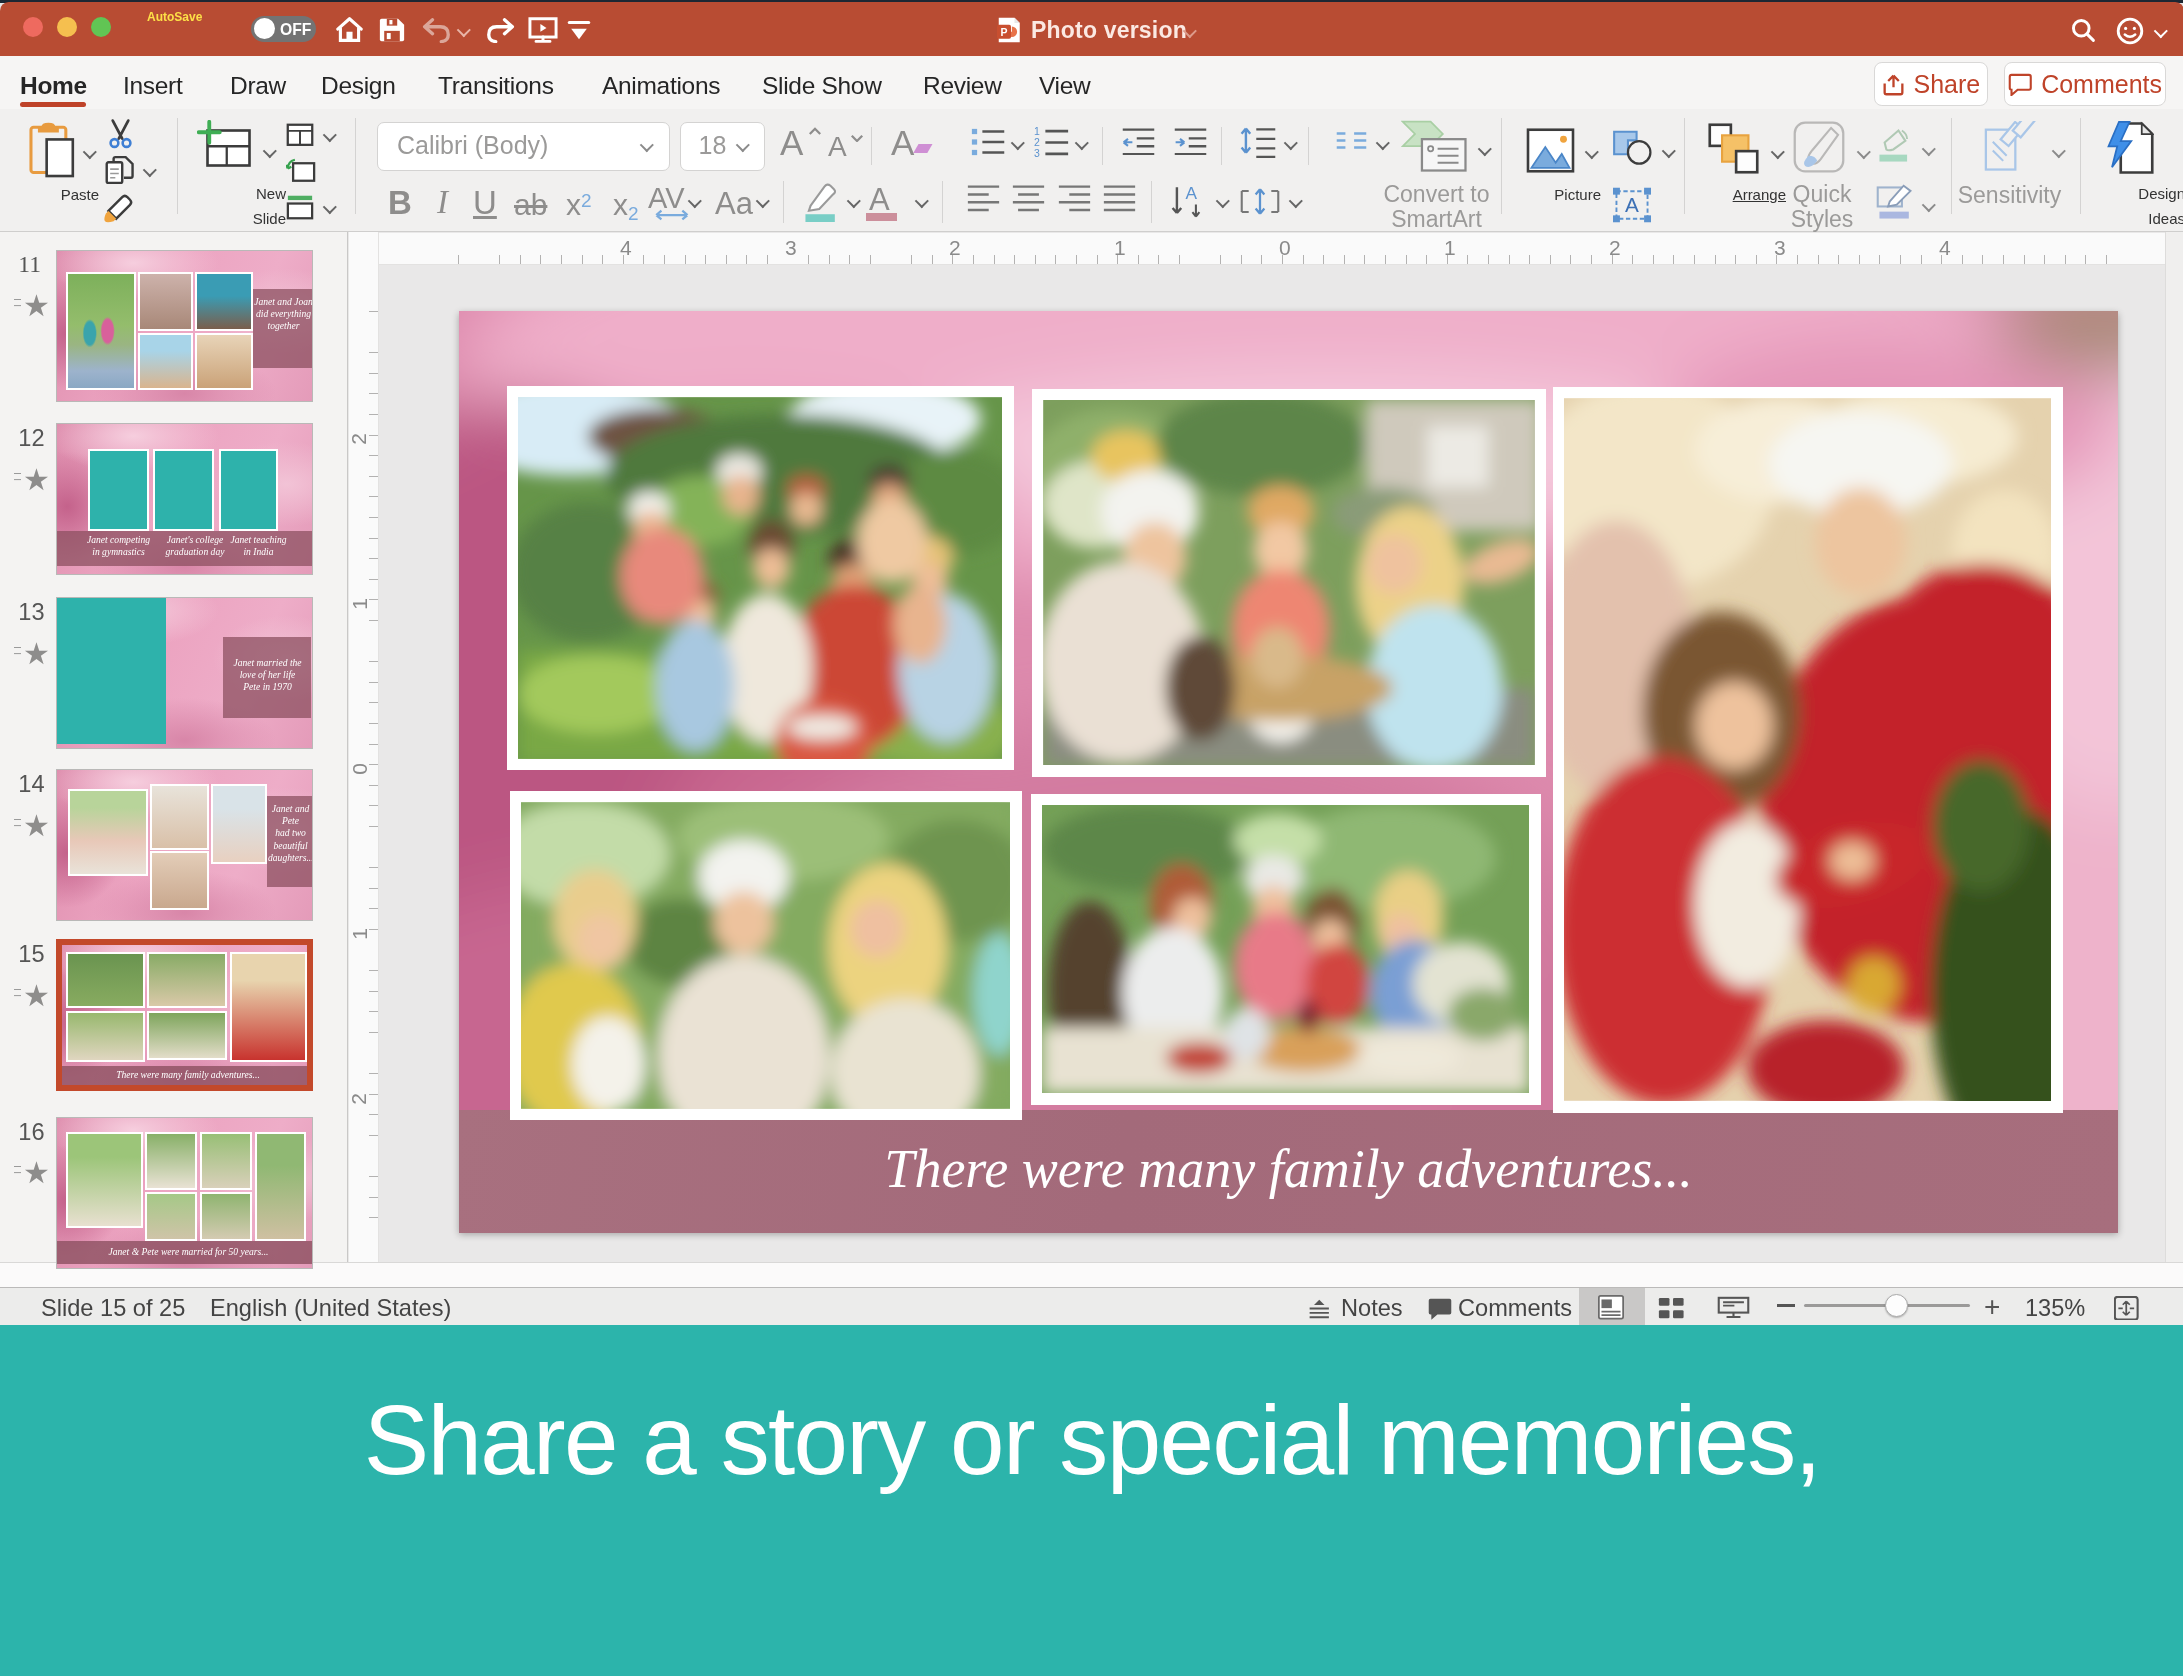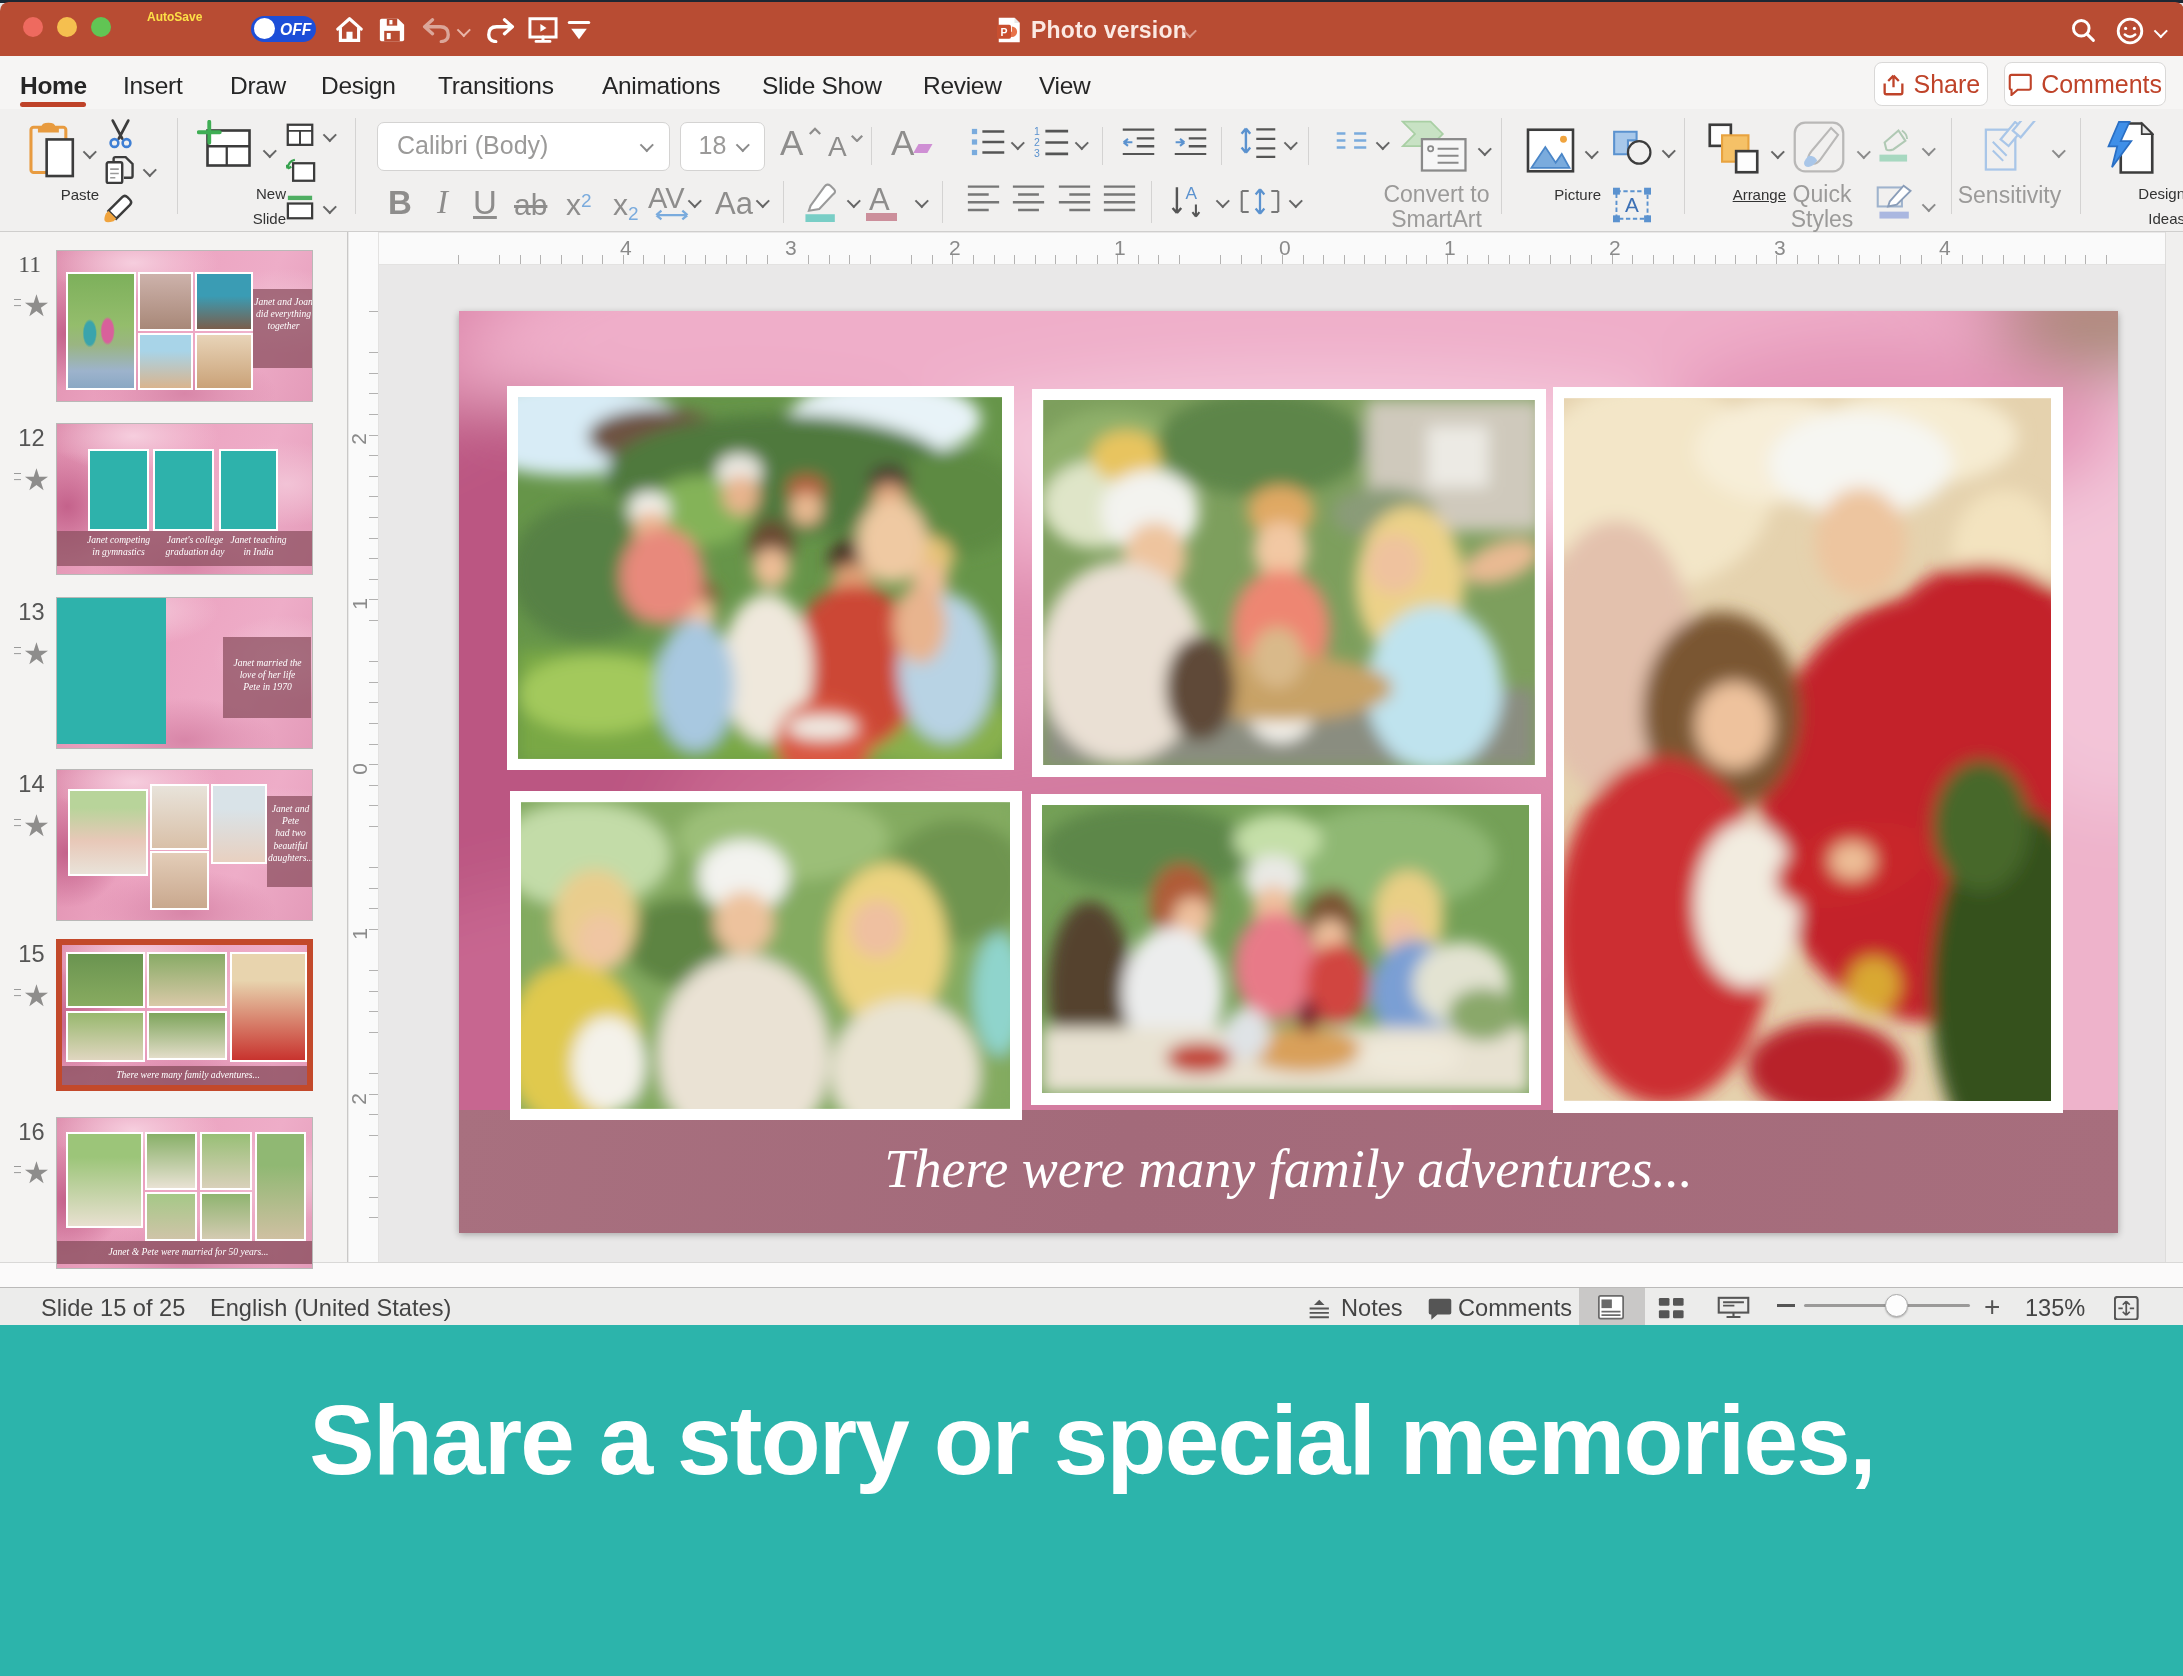--- a/index.html
+++ b/index.html
@@ -66,33 +66,33 @@
   .photo { position:absolute; background:#fff; }
   .pin { position:absolute; left:11.4px; top:11.4px; right:11.4px; bottom:11.4px; overflow:hidden; }
   #band { position:absolute; left:0; top:799px; width:1659px; height:123px; background:linear-gradient(100deg,#a8707f 0%, #a36a7a 40%, #a76e7d 100%); }
   #bandtext { position:absolute; left:0; top:827px; width:1659px; text-align:center; font-family:"Liberation Serif", serif; font-style:italic; font-size:54px; color:#fff; }
 
   
   #statusbar { position:absolute; left:0; top:1287px; width:2184px; height:38px; background:#ececeb; border-top:0.9px solid #bbbab9; font-size:23.6px; color:#444; }
 
   
   #banner { position:absolute; left:0; top:1325px; width:2184px; height:351px; background:#2cb4ab; }
-  #banner .line { position:absolute; width:2184px; text-align:center; color:#ffffff; font-weight:700; font-size:98px; letter-spacing:-1.7px; }
+  #banner .line { position:absolute; width:2184px; text-align:center; color:#ffffff; font-weight:400; font-size:98px; letter-spacing:-1.7px; }
 </style>
 </head>
 <body>
 
 <div id="topline"></div>
 <div id="titlebar">
   <div class="tl" style="left:23px; background:#ee6a5f;"></div>
   <div class="tl" style="left:57px; background:#f5bf4f;"></div>
   <div class="tl" style="left:91px; background:#61c554;"></div>
   <div class="wic" style="left:147px; top:8px; font-size:12px; font-weight:700; color:#fde047;">AutoSave</div>
 
-  <div class="abs" style="left:251px; top:14px; width:65px; height:26px; background:#1d4ed8; border-radius:13px;font-style:italic;">
+  <div class="abs" style="left:251px; top:14px; width:65px; height:26px; background:#737373; border-radius:13px;">
     <div class="abs" style="left:2.6px; top:2.6px; width:21px; height:21px; background:#fff; border-radius:50%;"></div>
     <div class="abs" style="left:29px; top:5.2px; color:#fff; font-size:15.7px; font-weight:700;">OFF</div>
   </div>
 
   <svg class="abs" style="left:335px; top:15.7px;" width="29" height="26" viewBox="0 0 33 30">
     <path d="M3 14 L16.5 2 L30 14" fill="none" stroke="#fff" stroke-width="3.6" stroke-linecap="round" stroke-linejoin="round"></path>
     <path d="M6 13 V27 H27 V13" fill="none" stroke="#fff" stroke-width="3.6" stroke-linecap="round"></path>
     <rect x="13" y="17" width="7" height="10" fill="#fff"></rect>
   </svg>
   <svg class="abs" style="left:378px; top:15.7px;" width="28" height="26" viewBox="0 0 32 30">

